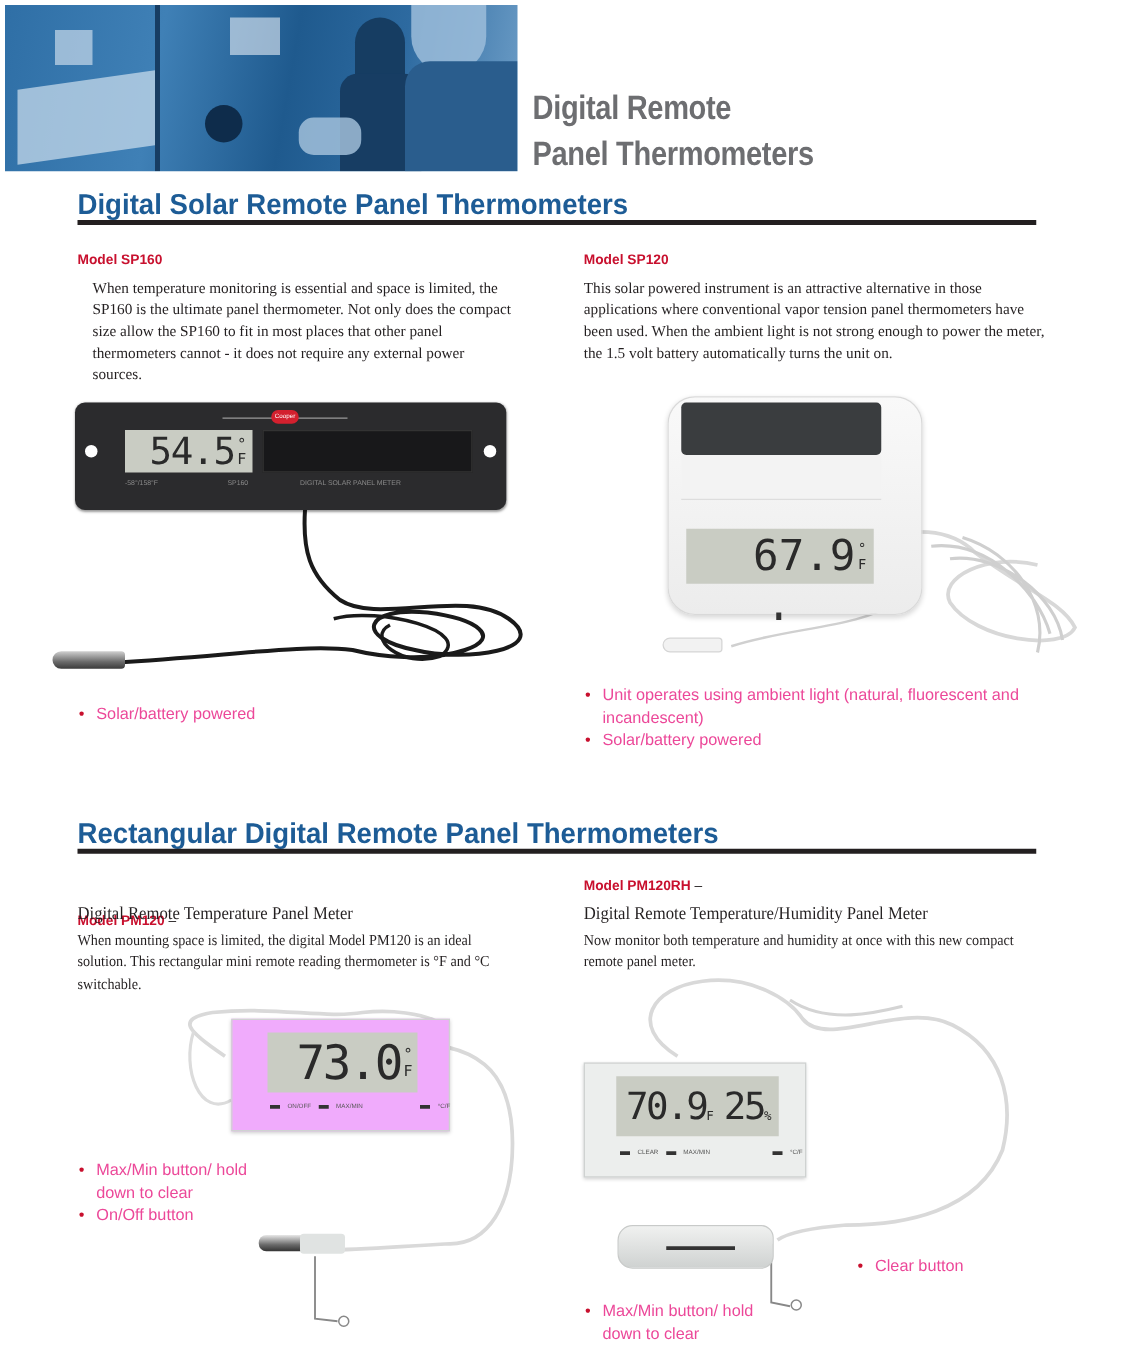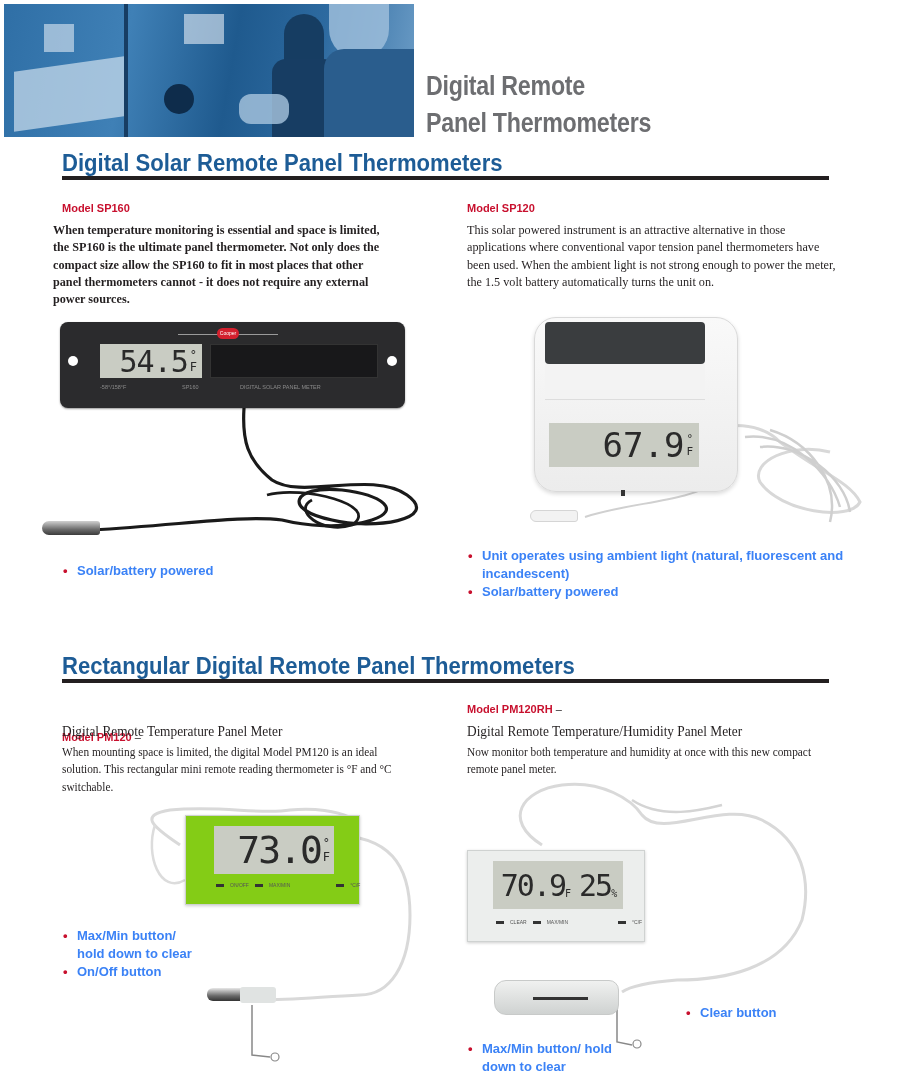--- a/index.html
+++ b/index.html
@@ -7,21 +7,21 @@
   .abs { position: absolute; }
   .hero-photo { left: 4px; top: 4px; width: 410px; height: 133px; background: linear-gradient(100deg, #2f6fa6 0%, #3f80b6 30%, #1f5a8e 55%, #2d6aa0 75%, #6f9fc8 100%); overflow: hidden; }
   .hero-photo .shape { position: absolute; }
   .hero-title { left: 426px; top: 68px; font-family: "Liberation Sans", sans-serif; font-weight: bold; font-size: 27px; line-height: 37px; color: #6d6e71; transform: scaleX(0.86); transform-origin: left top; letter-spacing: -0.3px; }
   .section-title { font-family: "Liberation Sans", sans-serif; font-weight: bold; font-size: 23px; color: #1d5c96; transform: scaleX(0.96); transform-origin: left top; white-space: nowrap; }
   .section-rule { height: 4px; background: #231f20; }
   .model-head { font-family: "Liberation Sans", sans-serif; font-weight: bold; font-size: 11px; color: #c8102e; white-space: nowrap; }
   .model-head .dash { color: #231f20; font-weight: normal; }
   .subhead { font-family: "Liberation Serif", serif; font-size: 14.5px; color: #231f20; transform: scaleX(0.92); transform-origin: left top; white-space: nowrap; }
   .para { font-family: "Liberation Serif", serif; font-size: 12.2px; line-height: 17.3px; color: #231f20; }
-  .bullets { list-style: none; font-family: "Liberation Sans", sans-serif; font-weight: bold; font-size: 13px; line-height: 18px; color: #3b82f6; }
+  .bullets { list-style: none; font-family: "Liberation Sans", sans-serif; font-weight: normal; font-size: 13px; line-height: 18px; color: #ec4899; }
   .bullets li { position: relative; padding-left: 15px; }
   .bullets li::before { content: "•"; color: #c8102e; position: absolute; left: 1px; top: 0; }
   .device { position: absolute; }
   .lcd { position: absolute; background: #c9ccc3; color: #2a2a2a; font-family: "DejaVu Sans Mono", monospace; display: flex; align-items: center; justify-content: flex-end; padding-right: 6px; }
   svg { position: absolute; overflow: visible; }
 </style>
 </head>
 <body>
 
 <div class="abs hero-photo">
@@ -39,21 +39,21 @@
 
 <div class="abs hero-title">
   <div>Digital Remote</div>
   <div>Panel Thermometers</div>
 </div>
 
 <div class="abs section-title" style="left:62px;top:150px;">Digital Solar Remote Panel Thermometers</div>
 <div class="abs section-rule" style="left:62px;top:176px;width:767px;"></div>
 
 <div class="abs model-head" style="left:62px;top:202px;">Model SP160</div>
-<p class="abs para" style="left:53px;top:222px;width:335px;font-weight:bold;">When temperature monitoring is essential and space is limited, the SP160 is the ultimate panel thermometer. Not only does the compact size allow the SP160 to fit in most places that other panel thermometers cannot - it does not require any external power sources.</p>
+<p class="abs para" style="left:74px;top:222px;width:335px;">When temperature monitoring is essential and space is limited, the SP160 is the ultimate panel thermometer. Not only does the compact size allow the SP160 to fit in most places that other panel thermometers cannot - it does not require any external power sources.</p>
 
 <div class="device" style="left:42px;top:320px;width:405px;height:235px;">
 
   <svg width="405" height="235">
     <path d="M202 88 C200 120,205 140,230 160 C260 180,330 150,365 175 C400 200,330 210,290 200 C240 190,250 165,300 170 C340 175,360 190,330 200 C300 210,260 205,240 200 C200 195,140 205,50 210" stroke="#1a1a1a" stroke-width="3.2" fill="none"></path>
     <path d="M225 175 C260 165,340 185,310 205 C280 215,250 190,270 180" stroke="#1a1a1a" stroke-width="2.8" fill="none"></path>
   </svg>
 
   <div class="abs" style="left:0;top:201px;width:58px;height:14px;background:linear-gradient(#d0d0d0,#6b6b6b 60%,#3b3b3b);border-radius:7px 3px 3px 7px;"></div>
 
@@ -121,21 +121,21 @@
 <div class="device" style="left:140px;top:805px;width:310px;height:270px;">
   <svg width="310" height="270">
     <path d="M40 40 C10 20,0 10,30 5 C80 0,120 10,150 5 C200 0,240 20,200 30" stroke="#d9d9d9" stroke-width="3" fill="none"></path>
     <path d="M190 30 C250 30,270 60,270 110 C270 160,250 190,220 190 C180 192,150 195,120 195" stroke="#d9d9d9" stroke-width="3" fill="none"></path>
     <path d="M15 20 C5 50,20 90,45 75" stroke="#dcdcdc" stroke-width="2.5" fill="none"></path>
     <path d="M112 200 L112 250 L130 252" stroke="#888" stroke-width="1.5" fill="none"></path>
     <circle cx="135" cy="252" r="4" stroke="#888" stroke-width="1.2" fill="none"></circle>
   </svg>
   <div class="abs" style="left:67px;top:183px;width:35px;height:13px;background:linear-gradient(#e8e8e8,#6a6a6a 60%,#333);border-radius:6px 2px 2px 6px;"></div>
   <div class="abs" style="left:100px;top:182px;width:36px;height:16px;background:#e0e3e2;border-radius:3px;"></div>
-  <div class="abs" style="left:45px;top:10px;width:175px;height:90px;background:#84cc16;border:1px solid #cfd2d1;box-shadow:0 1px 3px rgba(0,0,0,.2);">
+  <div class="abs" style="left:45px;top:10px;width:175px;height:90px;background:#f0abfc;border:1px solid #cfd2d1;box-shadow:0 1px 3px rgba(0,0,0,.2);">
     <div class="lcd" style="left:28px;top:10px;width:120px;height:48px;font-size:38px;letter-spacing:-2px;">
       <span>73.0</span>
       <span style="display:flex;flex-direction:column;font-size:12px;line-height:14px;margin-left:2px;">
         <span>°</span>
         <span>F</span>
       </span>
     </div>
     <div class="abs" style="left:30px;top:66px;display:flex;gap:6px;font-family:'Liberation Sans',sans-serif;font-size:5px;color:#555;align-items:center;">
       <span style="display:inline-block;width:8px;height:3px;background:#333;"></span>
         <span>ON/OFF</span>

